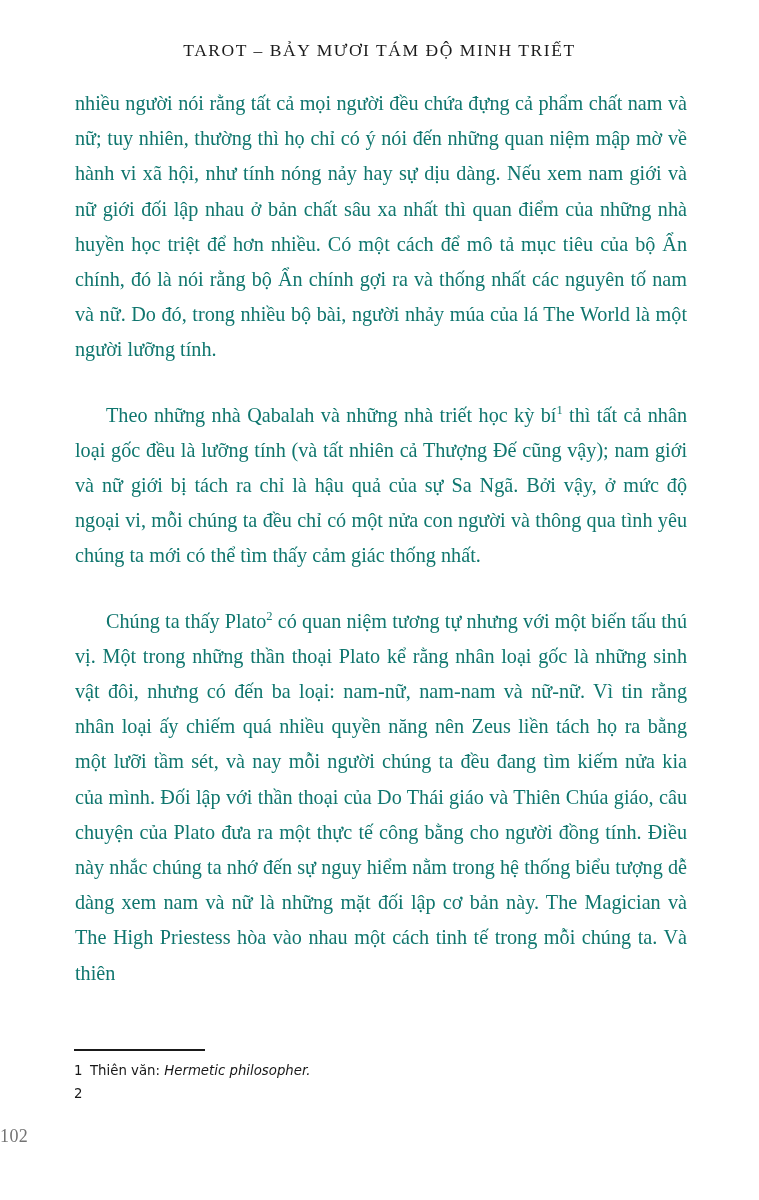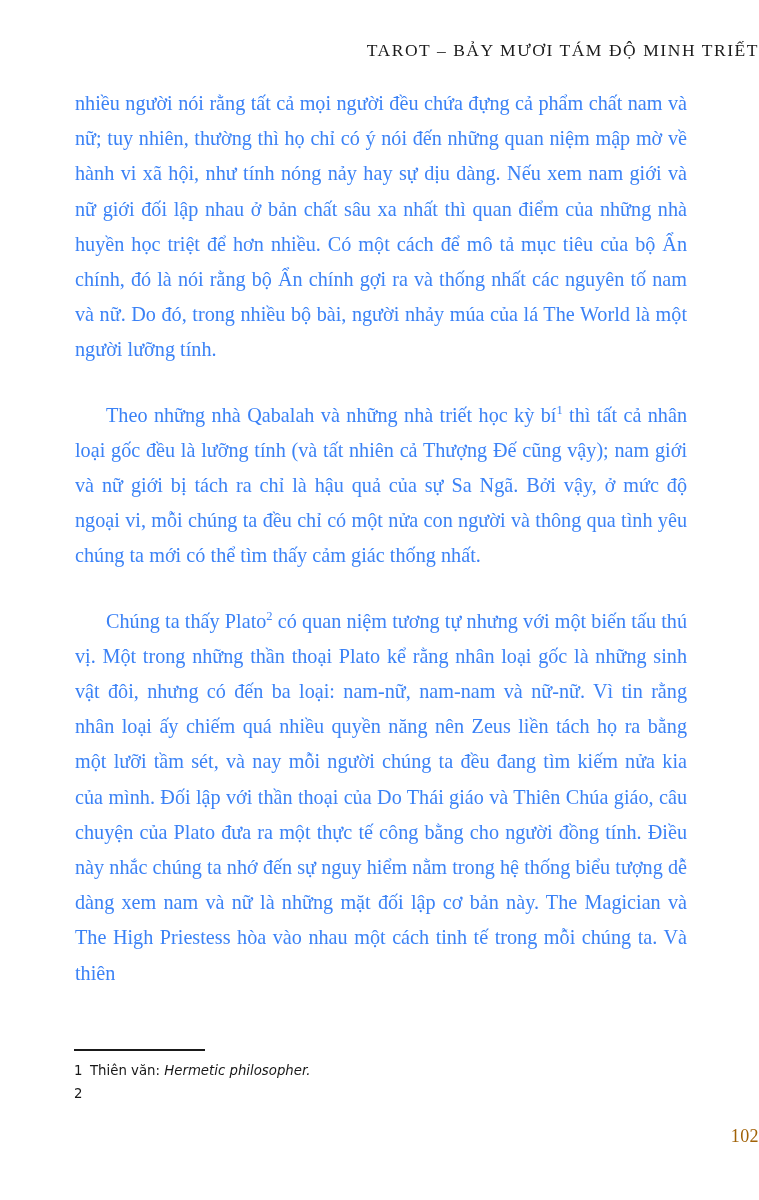--- a/index.html
+++ b/index.html
@@ -25,21 +25,21 @@
     box-sizing: border-box;
     padding: 0;
   }
 
   
   .running-head {
     position: absolute;
     top: 40px;
     left: 0;
     width: 759px;
-    text-align: right;
+    text-align: center;
     font-family: "Liberation Serif", "DejaVu Serif", serif;
     font-size: 17.5px;
     letter-spacing: 1.55px;
     color: #1b1b1b;
     white-space: nowrap;
     font-variant: normal;
   }
 
   
   .body-column {
@@ -48,21 +48,21 @@
     top: 86px;
     width: 612px;
   }
 
   p.para {
     margin: 0;
     font-size: 20.2px;
     line-height: 35.2px;
     text-align: justify;
     text-justify: inter-word;
-    color: #3b82f6;
+    color: #0f766e;
     word-spacing: 0.1px;
     hyphens: none;
   }
   p.para + p.para {
     margin-top: 30px;
   }
   p.indent {
     text-indent: 31px;
   }
 
@@ -103,24 +103,24 @@
     font-style: italic;
     margin-top: 16px;
   }
 
   
   .folio {
     position: absolute;
     left: 0;
     top: 1126px;
     width: 759px;
-    text-align: right;
+    text-align: left;
     font-family: "Liberation Serif", "DejaVu Serif", serif;
     font-size: 18px;
-    color: #a16207;
+    color: #737373;
     letter-spacing: 0.4px;
   }
 </style>
 </head>
 <body>
 
 <div class="page">
 
   <div class="running-head">TAROT – BẢY MƯƠI TÁM ĐỘ MINH TRIẾT</div>
 

